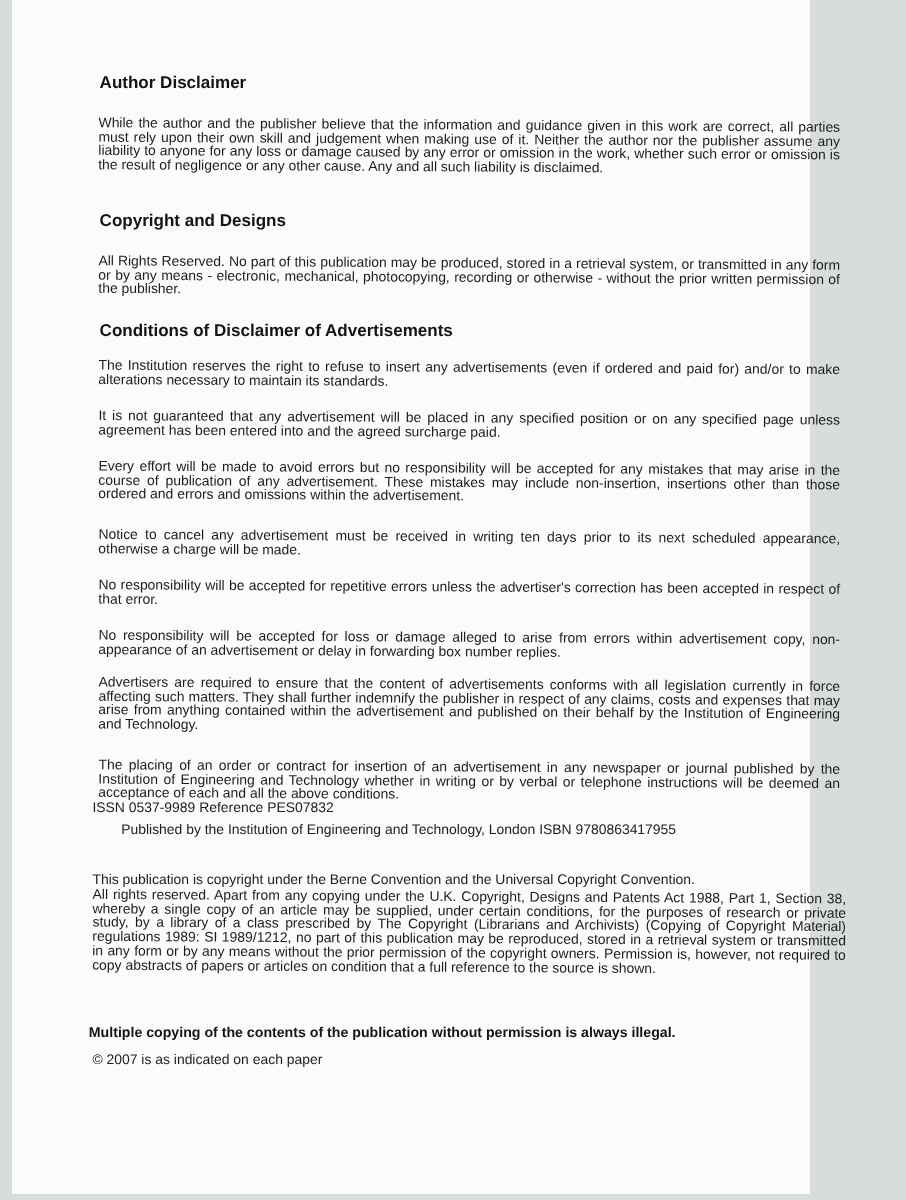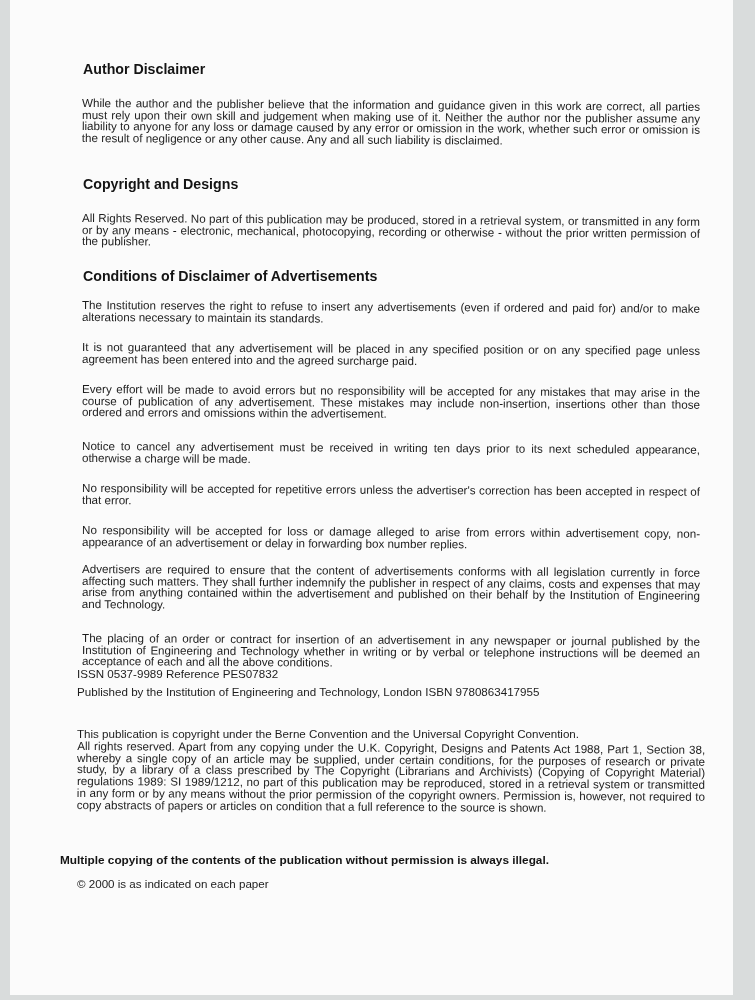--- a/index.html
+++ b/index.html
@@ -10,21 +10,21 @@
       width: 755px;
       height: 1000px;
       background: #d9dcdc;
       overflow: hidden;
       position: relative;
     }
     .page {
       position: absolute;
       left: 10px;
       top: 0;
-      width: 723px;
+      width: 665px;
       height: 995px;
       background: #fbfbfb;
       font-family: "Liberation Sans", sans-serif;
       color: #1c1c1c;
     }
     .block {
       position: absolute;
       left: 72px;
       width: 618px;
       font-size: 11.6px;
@@ -35,21 +35,21 @@
     .heading {
       position: absolute;
       left: 73px;
       font-size: 14.2px;
       font-weight: bold;
       color: #141414;
       white-space: nowrap;
     }
     .bold-line {
       position: absolute;
-      left: 50px;
+      left: 64px;
       font-size: 11.8px;
       font-weight: bold;
       color: #141414;
       white-space: nowrap;
     }
     .plain-line {
       position: absolute;
       left: 67px;
       font-size: 11.6px;
       line-height: 11.7px;
@@ -72,22 +72,22 @@
 
   <div class="block rot" style="top:299px; transform: rotate(0.35deg);">The Institution reserves the right to refuse to insert any advertisements (even if ordered and paid for) and/or to make alterations necessary to maintain its standards.</div>
   <div class="block rot" style="top:341px; transform: rotate(0.35deg);">It is not guaranteed that any advertisement will be placed in any specified position or on any specified page unless agreement has been entered into and the agreed surcharge paid.</div>
   <div class="block rot" style="top:383px; transform: rotate(0.35deg);">Every effort will be made to avoid errors but no responsibility will be accepted for any mistakes that may arise in the course of publication of any advertisement. These mistakes may include non-insertion, insertions other than those ordered and errors and omissions within the advertisement.</div>
   <div class="block rot" style="top:440px; transform: rotate(0.35deg);">Notice to cancel any advertisement must be received in writing ten days prior to its next scheduled appearance, otherwise a charge will be made.</div>
   <div class="block rot" style="top:482px; transform: rotate(0.35deg);">No responsibility will be accepted for repetitive errors unless the advertiser's correction has been accepted in respect of that error.</div>
   <div class="block rot" style="top:524px; transform: rotate(0.35deg);">No responsibility will be accepted for loss or damage alleged to arise from errors within advertisement copy, non-appearance of an advertisement or delay in forwarding box number replies.</div>
   <div class="block rot" style="top:563px; transform: rotate(0.35deg);">Advertisers are required to ensure that the content of advertisements conforms with all legislation currently in force affecting such matters.  They shall further indemnify the publisher in respect of any claims, costs and expenses that may arise from anything contained within the advertisement and published on their behalf by the Institution of Engineering and Technology.</div>
   <div class="block rot" style="top:632px; transform: rotate(0.35deg);">The placing of an order or contract for insertion of an advertisement in any newspaper or journal published by the Institution of Engineering and Technology whether in writing or by verbal or telephone instructions will be deemed an acceptance of each and all the above conditions.</div>
 
-  <div class="plain-line" style="top:686px;">Published by the Institution of Engineering and Technology, London ISBN 9780863417955</div>
+  <div class="plain-line" style="top:686px;margin-left:24px;">Published by the Institution of Engineering and Technology, London ISBN 9780863417955</div>
   <div class="plain-line" style="top:668px;">ISSN 0537-9989 Reference PES07832</div>
 
   <div class="plain-line" style="top:728px;text-align:right;">This publication is copyright under the Berne Convention and the Universal Copyright Convention.</div>
   <div class="block rot" style="top:740px; left:67px; width:628px; transform: rotate(0.35deg);">All rights reserved. Apart from any copying under the U.K. Copyright, Designs and Patents Act 1988, Part 1, Section 38, whereby a single copy of an article may be supplied, under certain conditions, for the purposes of research or private study, by a library of a class prescribed by The Copyright (Librarians and Archivists) (Copying of Copyright Material) regulations 1989: SI 1989/1212, no part of this publication may be reproduced, stored in a retrieval system or transmitted in any form or by any means without the prior permission of the copyright owners. Permission is, however, not required to copy abstracts of papers or articles on condition that a full reference to the source is shown.</div>
 
   <div class="bold-line" style="top:853px;">Multiple copying of the contents of the publication without permission is always illegal.</div>
-  <div class="plain-line" style="top:878px;">© 2000 is as indicated on each paper</div>
+  <div class="plain-line" style="top:878px;">© 2007 is as indicated on each paper</div>
 
 </div>
 
 </body></html>

